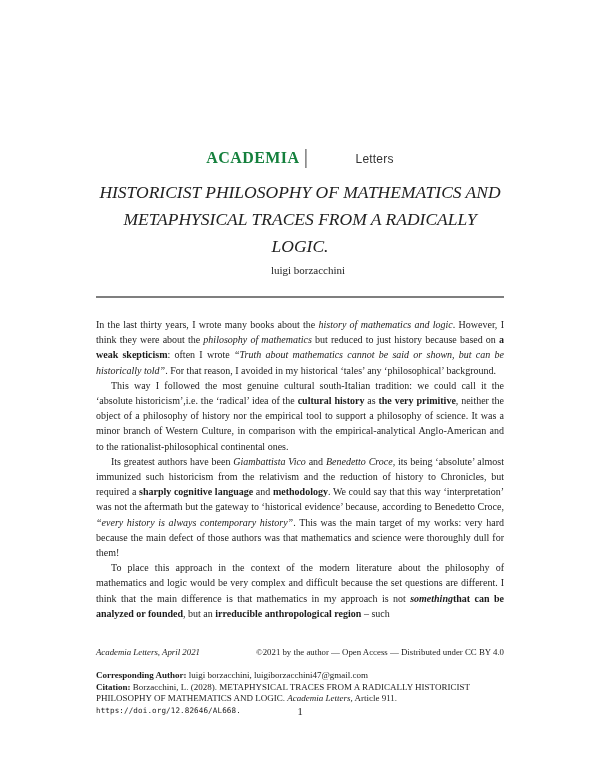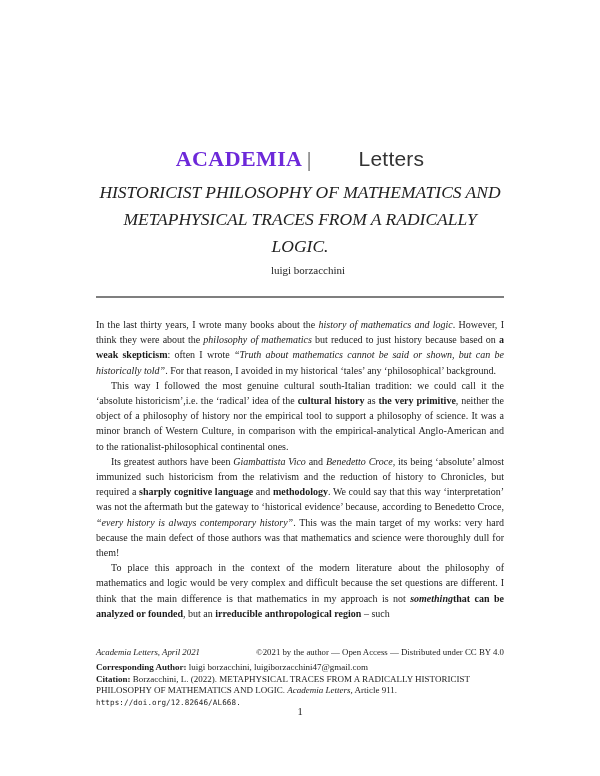--- a/index.html
+++ b/index.html
@@ -16,36 +16,36 @@
   
   .brand {
     position: absolute;
     top: 146px; left: 0; right: 0;
     text-align: center;
     white-space: nowrap;
   }
   .brand-serif {
     font-family: "Liberation Serif", serif;
     font-weight: 700;
-    font-size: 22px;
+    font-size: 16px;
     letter-spacing: 0.4px;
-    color: #6d28d9;
+    color: #15803d;
   }
   .brand-divider {
     font-family: "Liberation Sans", sans-serif;
     font-weight: 400;
     font-size: 20px;
     color: #8a8a8a;
     margin: 0 4px;
     vertical-align: -1px;
   }
   .brand-sans {
     font-family: "Liberation Sans", sans-serif;
     font-weight: 400;
-    font-size: 21px;
+    font-size: 12px;
     color: #333333;
     letter-spacing: 0.2px;
     margin-left: 43px;
   }
 
   
   .title {
     position: absolute;
     top: 179px; left: 60px; right: 60px;
     margin: 0;
@@ -99,21 +99,21 @@
     color: #1c1c1c;
   }
   .footer-row {
     display: flex;
     justify-content: space-between;
     align-items: baseline;
     line-height: 11px;
   }
   .f-journal { font-style: italic; }
   .footer-meta {
-    margin-top: 4px;
+    margin-top: 12px;
     font-size: 9px;
     line-height: 11.6px;
   }
   .doi {
     font-family: "DejaVu Sans Mono", monospace;
     font-size: 7.6px;
     letter-spacing: 0.1px;
   }
   .pagenum {
     position: absolute;
@@ -149,20 +149,20 @@
     <p><span>To place this approach in the context of the modern literature about the philosophy of mathematics and logic would be very complex and difficult because the set questions are different. I think that the main difference is that mathematics in my approach is not </span><span class="bd it">something</span><span class="bd">that can be analyzed or founded</span><span>, but an </span><span class="bd">irreducible anthropological region</span><span> – such</span></p>
   </div>
 
   <div class="footer">
     <div class="footer-row">
       <span class="f-journal">Academia Letters, April 2021</span>
       <span class="f-license">©2021 by the author — Open Access — Distributed under CC BY 4.0</span>
     </div>
     <div class="footer-meta">
       <div><span class="bd">Corresponding Author:</span><span> luigi borzacchini, luigiborzacchini47@gmail.com</span></div>
-      <div><span class="bd">Citation:</span><span> Borzacchini, L. (2022). METAPHYSICAL TRACES FROM A RADICALLY HISTORICIST PHILOSOPHY OF MATHEMATICS AND LOGIC. </span><span class="it">Academia Letters</span><span>, Article 911.</span></div>
+      <div><span class="bd">Citation:</span><span> Borzacchini, L. (2028). METAPHYSICAL TRACES FROM A RADICALLY HISTORICIST PHILOSOPHY OF MATHEMATICS AND LOGIC. </span><span class="it">Academia Letters</span><span>, Article 911.</span></div>
       <div class="doi">https://doi.org/12.82646/AL668.</div>
     </div>
   </div>
 
   <div class="pagenum">1</div>
 
 </div>
 
 </body></html>

